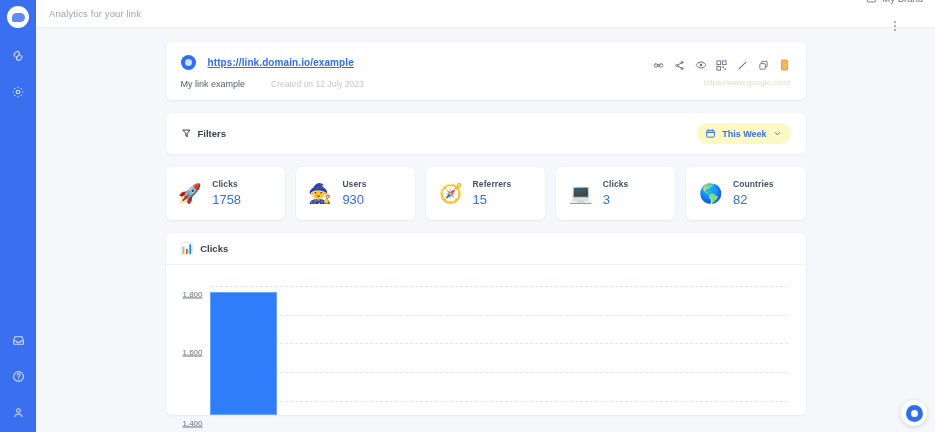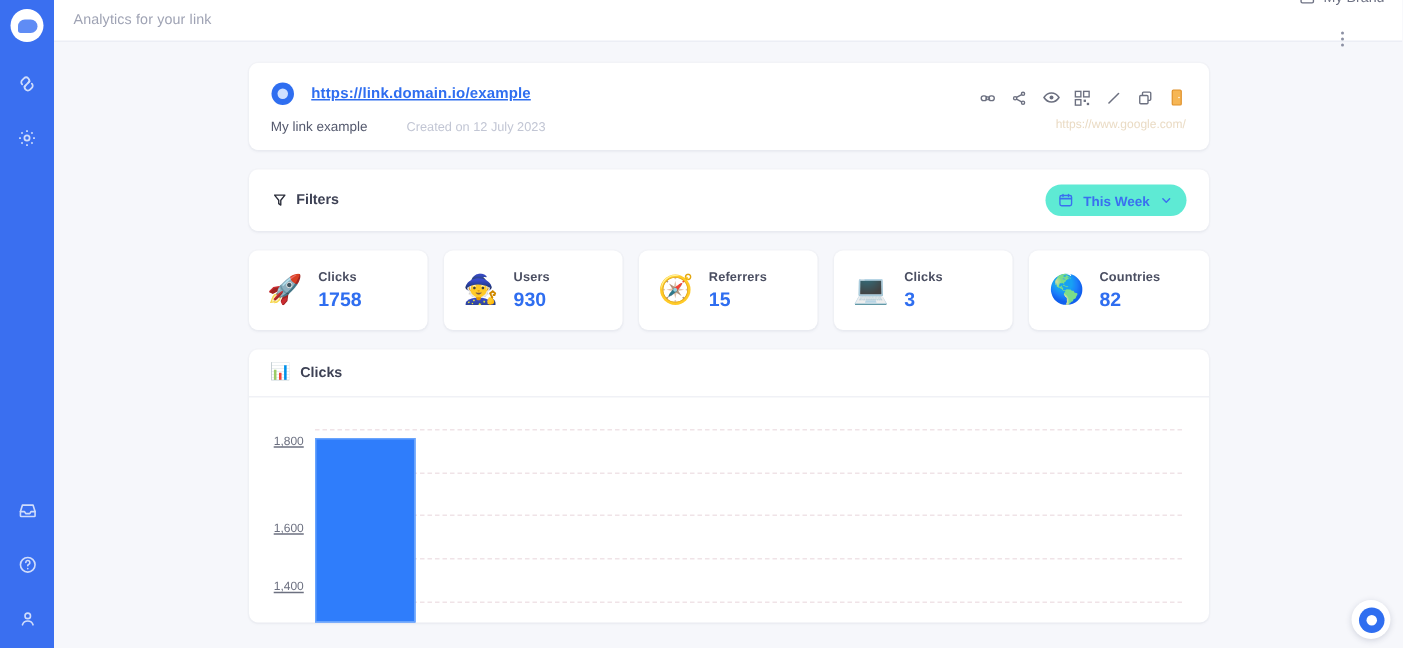--- a/index.html
+++ b/index.html
@@ -88,37 +88,37 @@
     position: absolute; right: 15px; top: 36px;
     font-size: 8px; color: #eadbc4;
   }
 
   
   .filters { padding: 10px 15px; margin-bottom: 13px; display: flex; align-items: center; }
   .filters-label { display: flex; align-items: center; gap: 6px; font-size: 9.5px; font-weight: bold; color: #3d4154; justify-content: flex-end; }
   .pill {
     margin-left: auto;
     display: flex; align-items: center; gap: 6px;
-    background: #5eead4;
+    background: #fef9c3;
     border-radius: 12px;
     padding: 5px 9px 5px 8px;
     font-size: 9px; color: #3a6ff0; font-weight: bold;
   }
   .pill svg { display: block; }
 
   
   .stats { display: flex; gap: 11px; margin-bottom: 13px; }
   .stat {
     flex: 1 1 0; min-width: 0;
     padding: 12px 10px 13px 13px;
     display: flex; align-items: center; gap: 10px;
   }
   .stat-emoji { font-size: 19px; line-height: 1; flex: 0 0 auto; }
   .stat-label { font-size: 8.5px; color: #4b4f62; font-weight: bold; letter-spacing: .1px; }
-  .stat-value { font-size: 13px; color: #2f6ef0; font-weight: bold; margin-top: 3px; }
+  .stat-value { font-size: 13px; color: #2f6ef0; font-weight: normal; margin-top: 3px; }
 
   
   .chartcard { padding: 0; }
   .chart-head { padding: 10px 15px 10px 15px; display: flex; align-items: center; gap: 6px;
                 border-bottom: 1px solid #f0f1f6; }
   .chart-head .t { font-size: 9.5px; font-weight: bold; color: #3d4154; }
   .plot { position: relative; height: 150px; padding: 14px 18px 0 44px; }
   .grid { position: absolute; left: 44px; right: 18px; top: 14px; bottom: 0; }
   .gl { position: absolute; left: 0; right: 0; border-top: 1px dashed #f0e3e7; }
   .yl { position: absolute; right: 100%; transform: translateY(-50%);
@@ -339,21 +339,21 @@
           </div>
           <div class="plot">
             <div class="grid" id="grid">
                 <div class="gl" style="top: 7.15789px;">
                   <div class="yl" style="top: 7.15789px;">1,800</div>
                 </div>
                 <div class="gl" style="top: 35.7895px;">
                   <div class="yl" style="top: 35.7895px;">1,600</div>
                 </div>
                 <div class="gl" style="top: 64.4211px;">
-                  <div class="yl" style="top: 47px;">1,400</div>
+                  <div class="yl" style="top: 79px;">1,400</div>
                 </div>
                 <div class="gl" style="top: 93.0526px;"></div>
                 <div class="gl" style="top: 121.684px;"></div>
               </div>
             <div class="bars" id="bars">
                 <div class="bar" title="Mon: 1758" style="left: 0px; width: 67px; height: 122.829px;"></div>
               </div>
           </div>
         </div>
 

